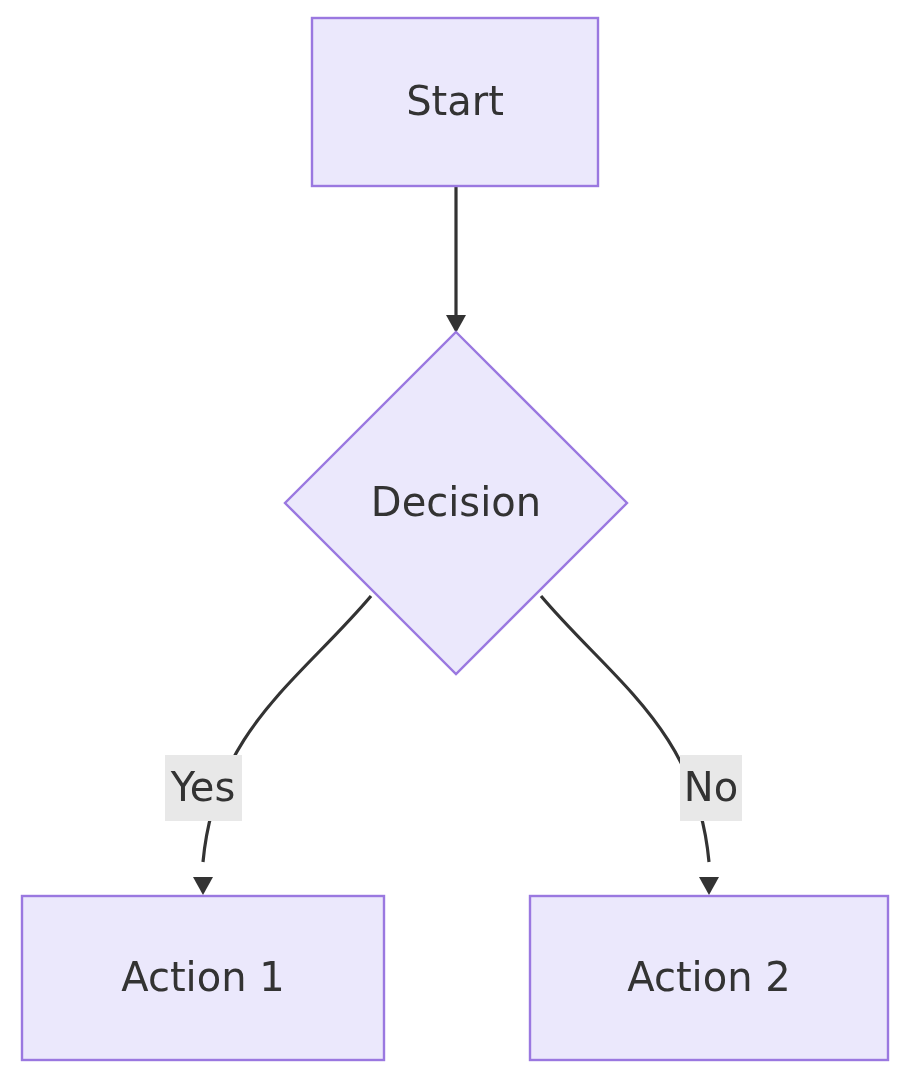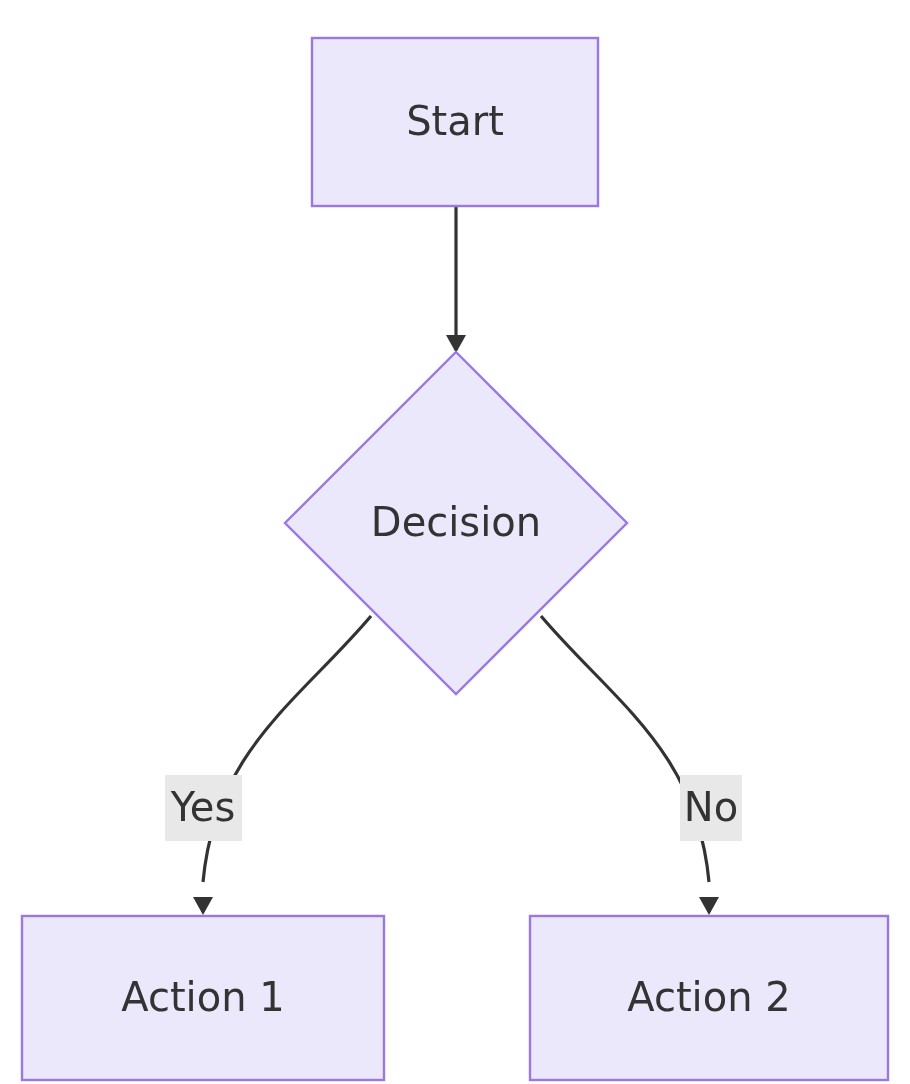--- a/index.html
+++ b/index.html
@@ -11,21 +11,20 @@
     width: 910px;
     height: 1084px;
     font-family: "DejaVu Sans", "Liberation Sans", sans-serif;
     overflow: hidden;
   }
   #flowchart-root {
     position: relative;
     width: 910px;
     height: 852px;
     background: #ffffff;
-    margin-top: 20px;
   }
   svg.diagram {
     display: block;
     width: 910px;
     height: 1084px;
   }
   .node-shape {
     fill: #ebe8fc;
     stroke: #9a78e0;
     stroke-width: 2.4;

